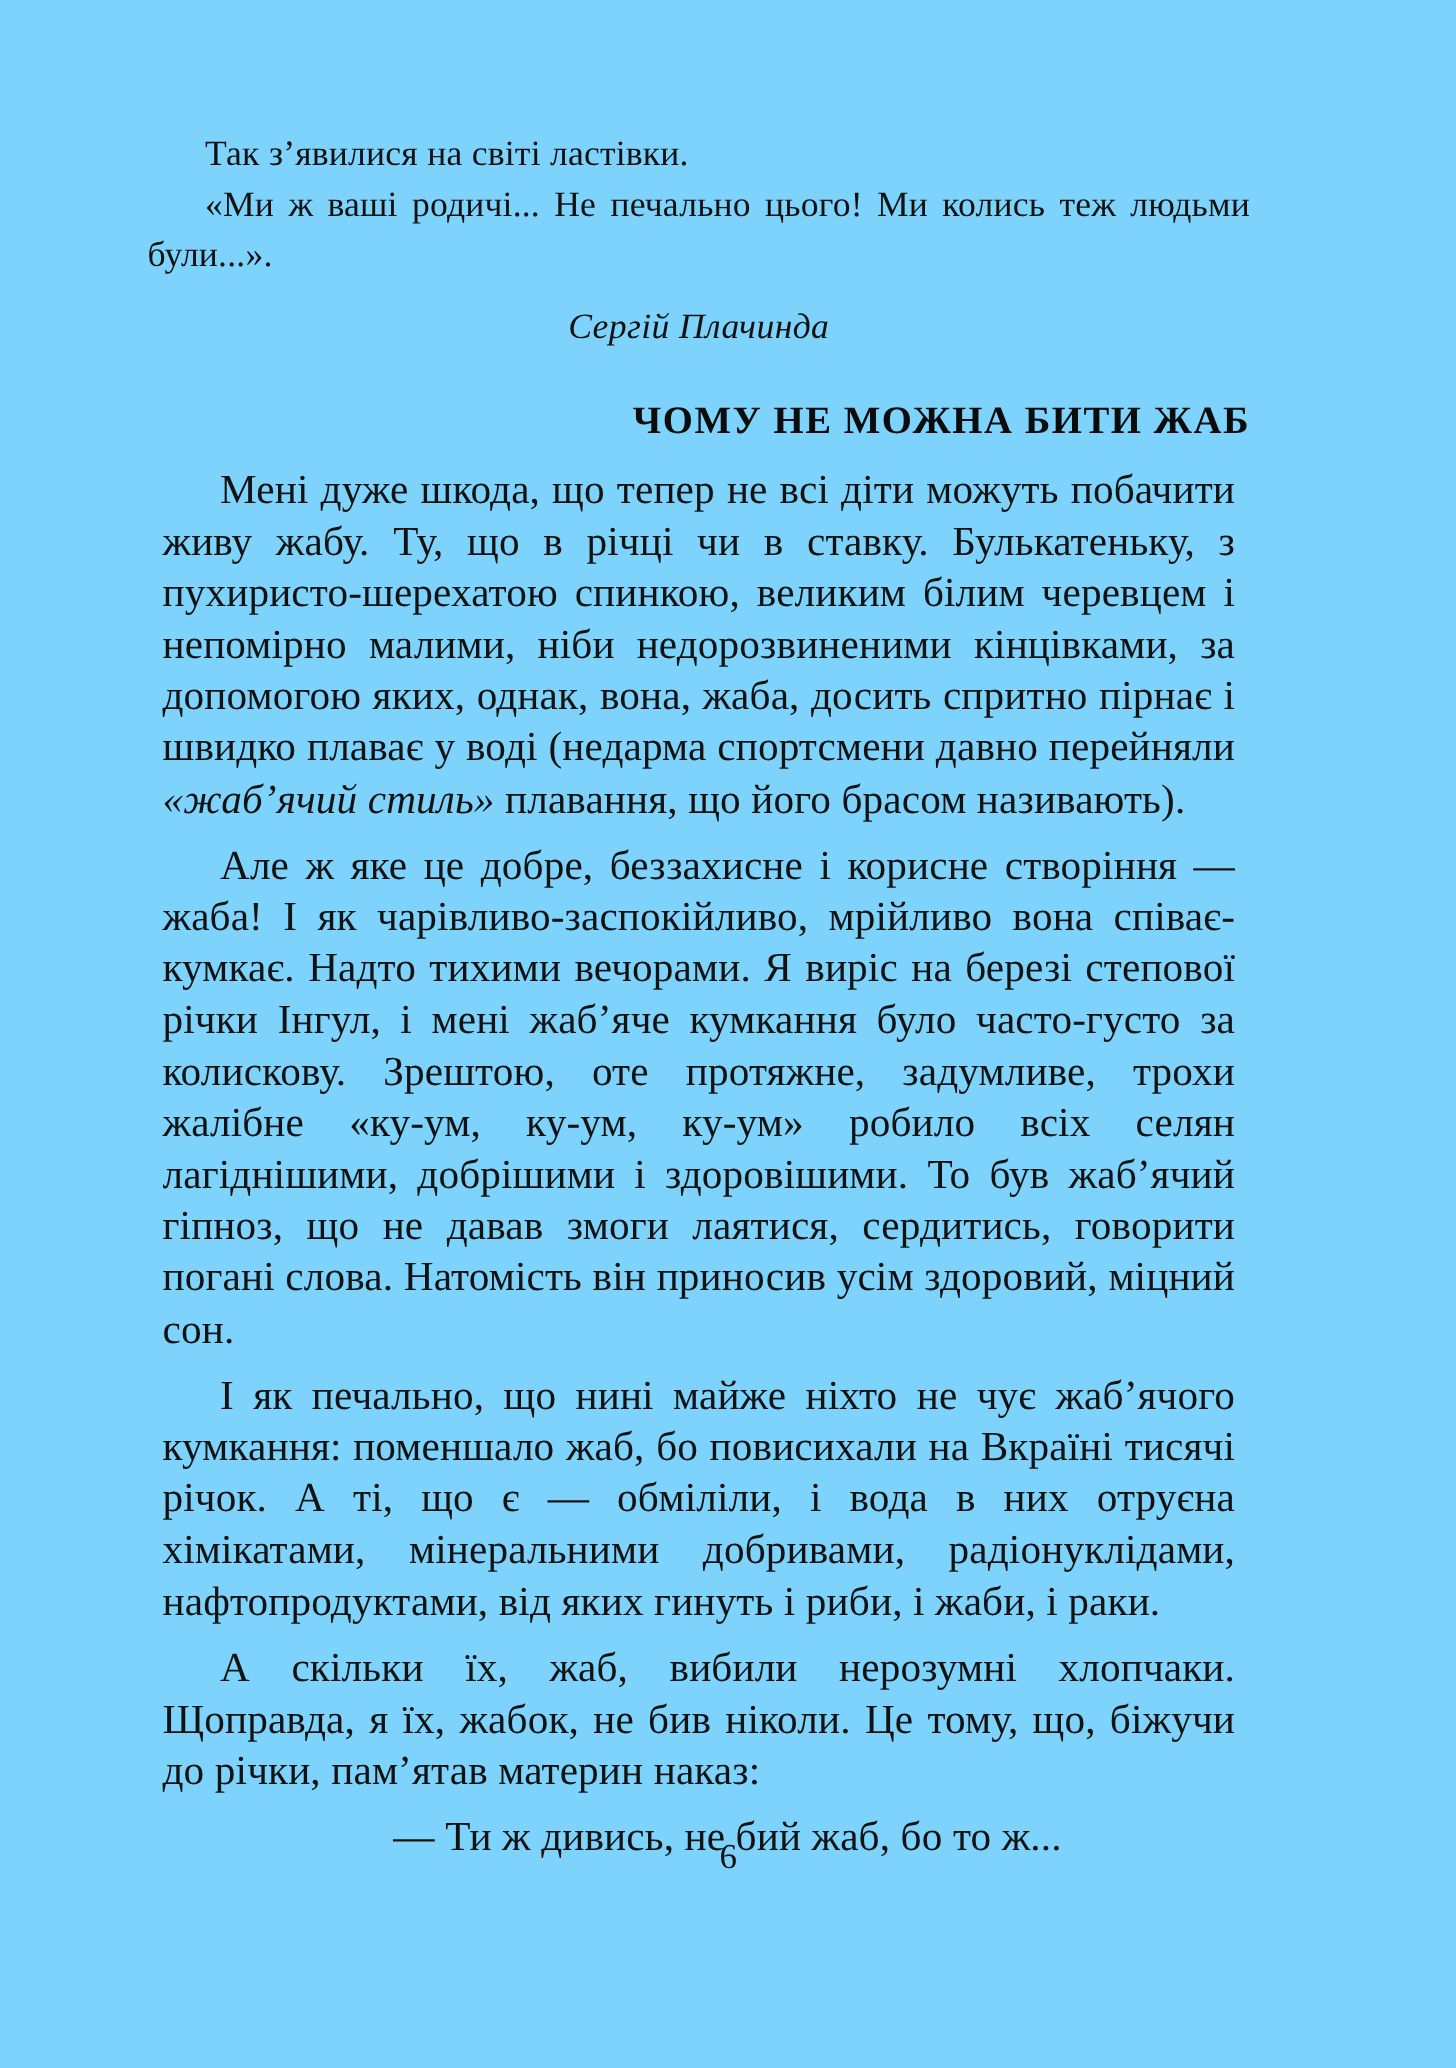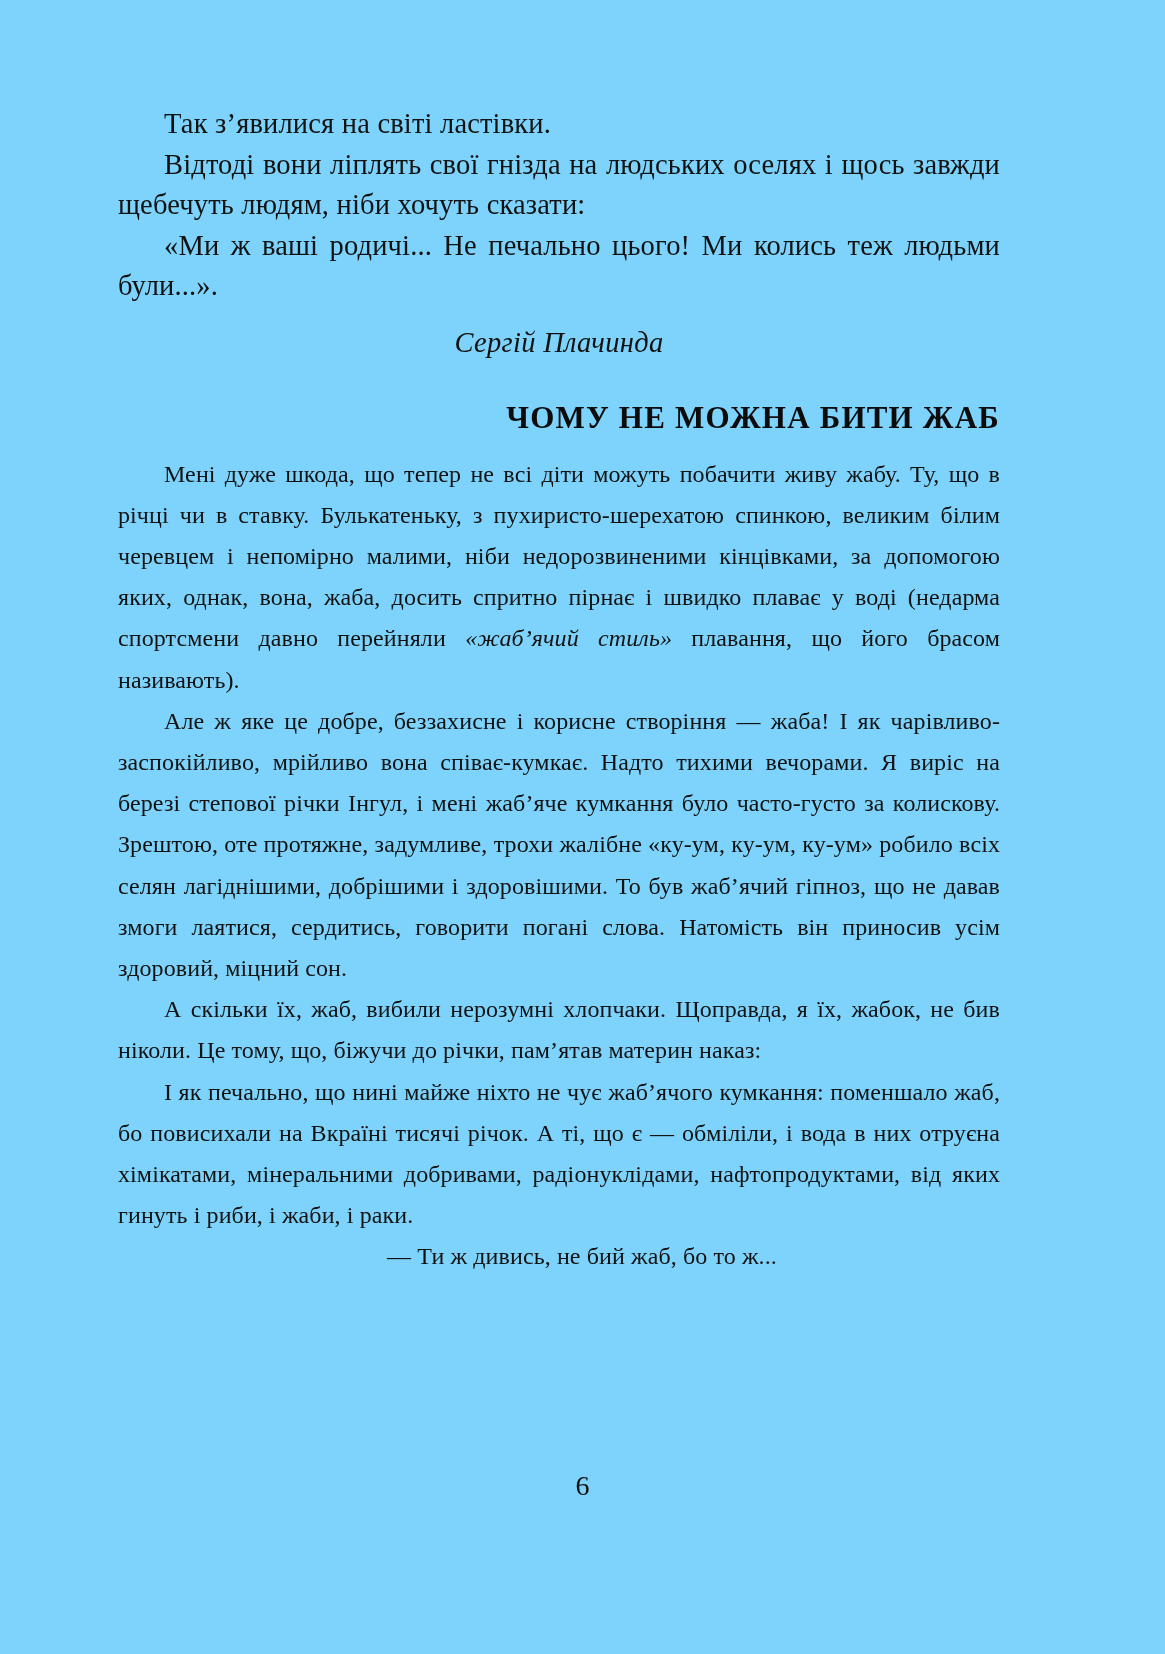--- a/index.html
+++ b/index.html
@@ -53,26 +53,26 @@
     font-size: 31px;
     font-weight: bold;
     color: #0c0c0c;
     text-align: right;
     letter-spacing: 1.2px;
     margin: 36px 0 18px 0;
     text-indent: 0;
   }
   .body-para {
     font-family: "Liberation Serif", "DejaVu Serif", serif;
-    font-size: 24px;
+    font-size: 33px;
     line-height: 41.2px;
     color: #121212;
     text-align: justify;
     text-indent: 46px;
-    margin: 0;
+    margin: 12px;
     letter-spacing: 0.1px;
   }
   .body-para em {
     font-style: italic;
   }
   .dash-para {
     text-indent: 46px;
     text-align: center;
   }
   .page-number {
@@ -88,35 +88,34 @@
 </style>
 </head>
 <body>
 
 <div class="page">
 
   <div class="content">
 
     <p class="para last-line-left">Так з’явилися на світі ластівки.</p>
 
-    <p class="para last-line-left">Відтоді вони ліплять свої гнізда на людських оселях і щось завжди щебечуть людям, ніби хочуть сказати:</p>
 
     <p class="para last-line-left">«Ми ж ваші родичі... Не печально цього! Ми колись теж людьми були...».</p>
 
     <p class="signature">Сергій Плачинда</p>
 
     <h2 class="chapter-title">ЧОМУ НЕ МОЖНА БИТИ ЖАБ</h2>
 
     <p class="body-para"><span>Мені дуже шкода, що тепер не всі діти можуть побачити живу жабу. Ту, що в річці чи в ставку. Булькатеньку, з пухиристо-шерехатою спинкою, великим білим черевцем і непомірно малими, ніби недорозвиненими кінцівками, за допомогою яких, однак, вона, жаба, досить спритно пірнає і швидко плаває у воді (недарма спортсмени давно перейняли </span><em>«жаб’ячий стиль»</em><span> плавання, що його брасом називають).</span></p>
 
     <p class="body-para"><span>Але ж яке це добре, беззахисне і корисне створіння — жаба! І як чарівливо-заспокійливо, мрійливо вона співає-кумкає. Надто тихими вечорами. Я виріс на березі степової річки Інгул, і мені жаб’яче кумкання було часто-густо за колискову. Зрештою, оте протяжне, задумливе, трохи жалібне «ку-ум, ку-ум, ку-ум» робило всіх селян лагіднішими, добрішими і здоровішими. То був жаб’ячий гіпноз, що не давав змоги лаятися, сердитись, говорити погані слова. Натомість він приносив усім здоровий, міцний сон.</span></p>
 
+    <p class="body-para"><span>І як печально, що нині майже ніхто не чує жаб’ячого кумкання: поменшало жаб, бо повисихали на Вкраїні тисячі річок. А ті, що є — обміліли, і вода в них отруєна хімікатами, мінеральними добривами, радіонуклідами, нафтопродуктами, від яких гинуть і риби, і жаби, і раки.</span></p>
+
     <p class="body-para"><span>А скільки їх, жаб, вибили нерозумні хлопчаки. Щоправда, я їх, жабок, не бив ніколи. Це тому, що, біжучи до річки, пам’ятав материн наказ:</span></p>
-
-    <p class="body-para"><span>І як печально, що нині майже ніхто не чує жаб’ячого кумкання: поменшало жаб, бо повисихали на Вкраїні тисячі річок. А ті, що є — обміліли, і вода в них отруєна хімікатами, мінеральними добривами, радіонуклідами, нафтопродуктами, від яких гинуть і риби, і жаби, і раки.</span></p>
 
     <p class="body-para dash-para"><span>— Ти ж дивись, не бий жаб, бо то ж...</span></p>
 
 
   </div>
 
   <div class="page-number">6</div>
 
 </div>
 

